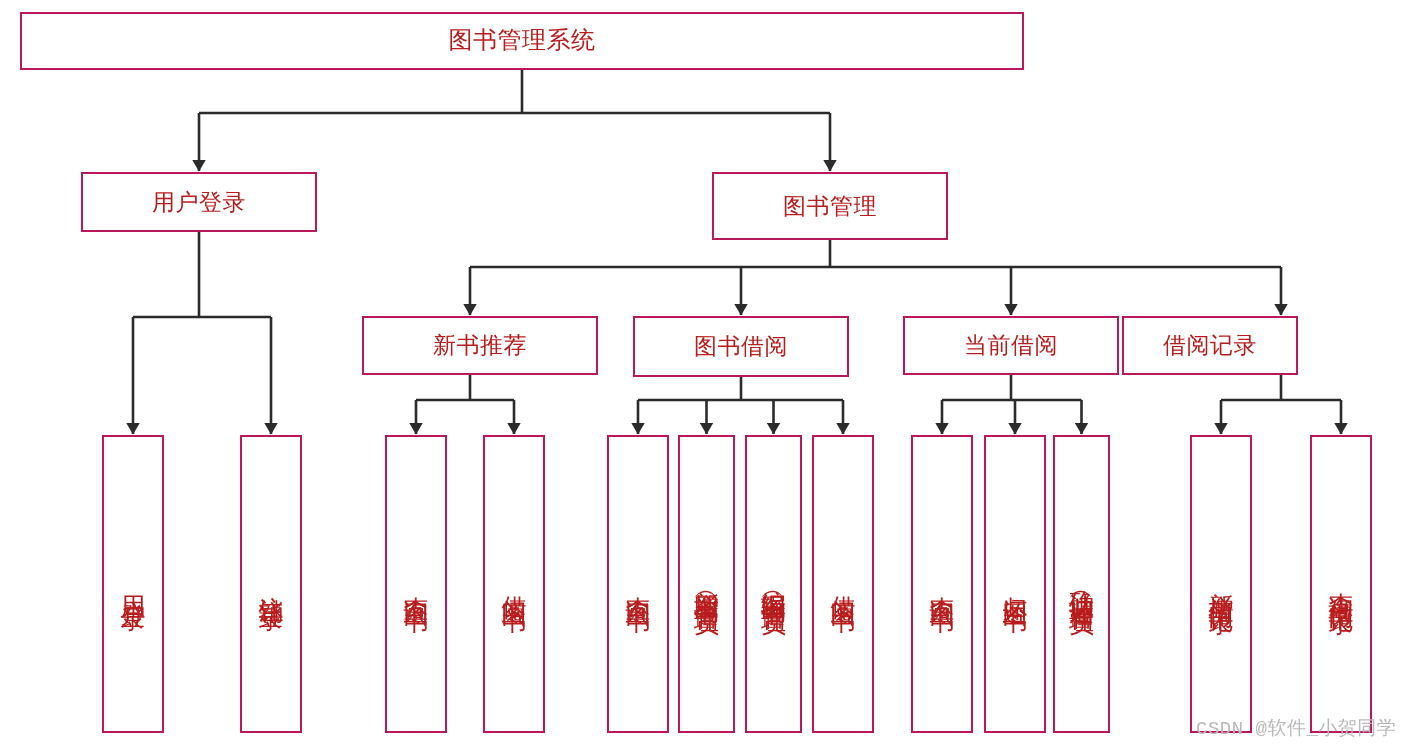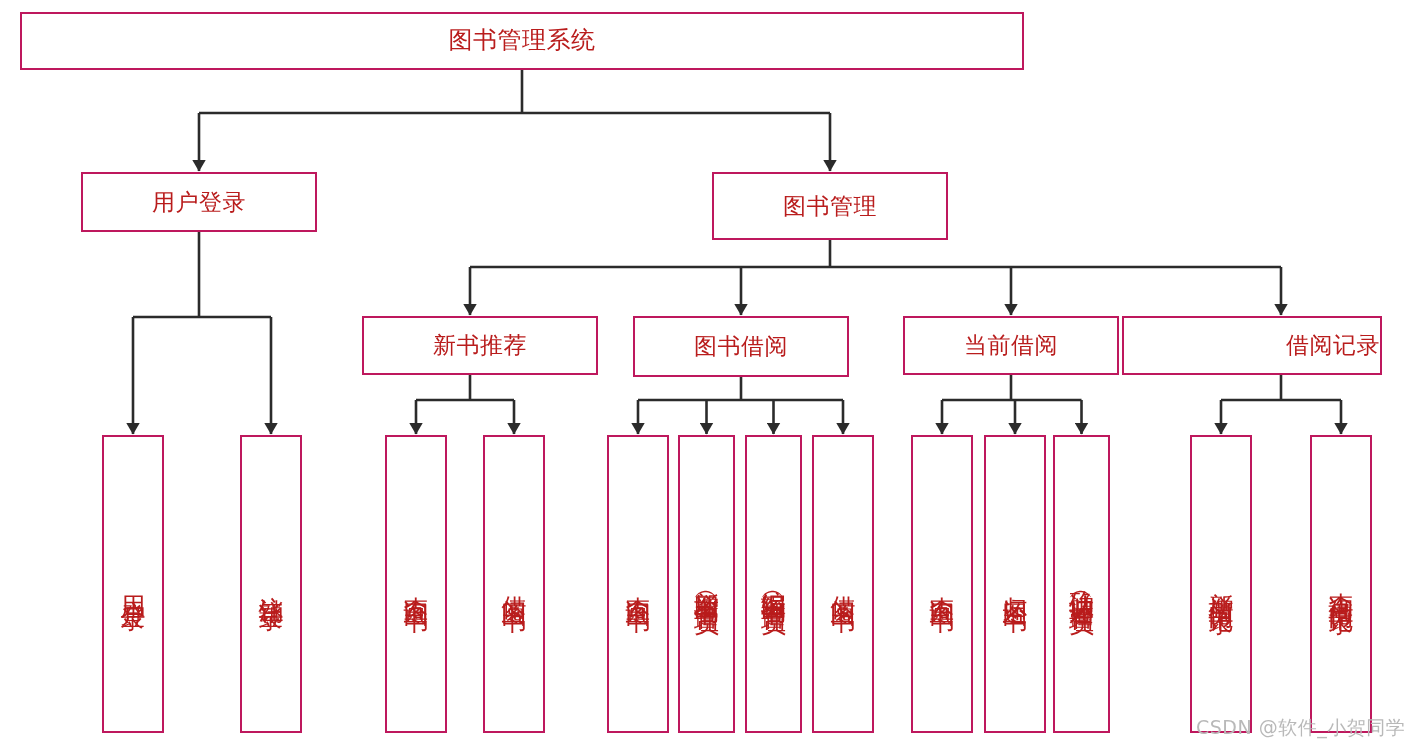--- a/index.html
+++ b/index.html
@@ -62,20 +62,21 @@
   }
   .node.vert.tall .label {
     letter-spacing: 3px;
   }
   .watermark {
     position: absolute;
     color: #b9b9b9;
     font-size: 19px;
     white-space: nowrap;
     letter-spacing: 0.5px;
+    font-family: Liberation Mono, monospace;
   }
 </style>
 </head>
 <body>
 
 <div id="canvas">
 
   <svg class="edges" viewBox="0 0 1405 747" xmlns="http://www.w3.org/2000/svg">
     <defs>
       <marker id="arrow" viewBox="0 0 12 14" refX="11.5" refY="7" markerWidth="12" markerHeight="14" orient="auto-start-reverse" markerUnits="userSpaceOnUse">
@@ -131,21 +132,21 @@
       </div>
       <div class="node horiz" style="left: 362px; top: 316px; width: 236px; height: 59px;">
         <span class="label">新书推荐</span>
       </div>
       <div class="node horiz" style="left: 633px; top: 316px; width: 216px; height: 61px;">
         <span class="label">图书借阅</span>
       </div>
       <div class="node horiz" style="left: 903px; top: 316px; width: 216px; height: 59px;">
         <span class="label">当前借阅</span>
       </div>
-      <div class="node horiz" style="left: 1122px; top: 316px; width: 260px; height: 59px; justify-content: flex-end;">
+      <div class="node horiz" style="left: 1122px; top: 316px; width: 176px; height: 59px;">
         <span class="label">借阅记录</span>
       </div>
       <div class="node vert" style="left: 102px; top: 435px; width: 62px; height: 298px;">
         <span class="label">用户登录</span>
       </div>
       <div class="node vert" style="left: 240px; top: 435px; width: 62px; height: 298px;">
         <span class="label">注销登录</span>
       </div>
       <div class="node vert" style="left: 385px; top: 435px; width: 62px; height: 298px;">
         <span class="label">查询图书</span>

